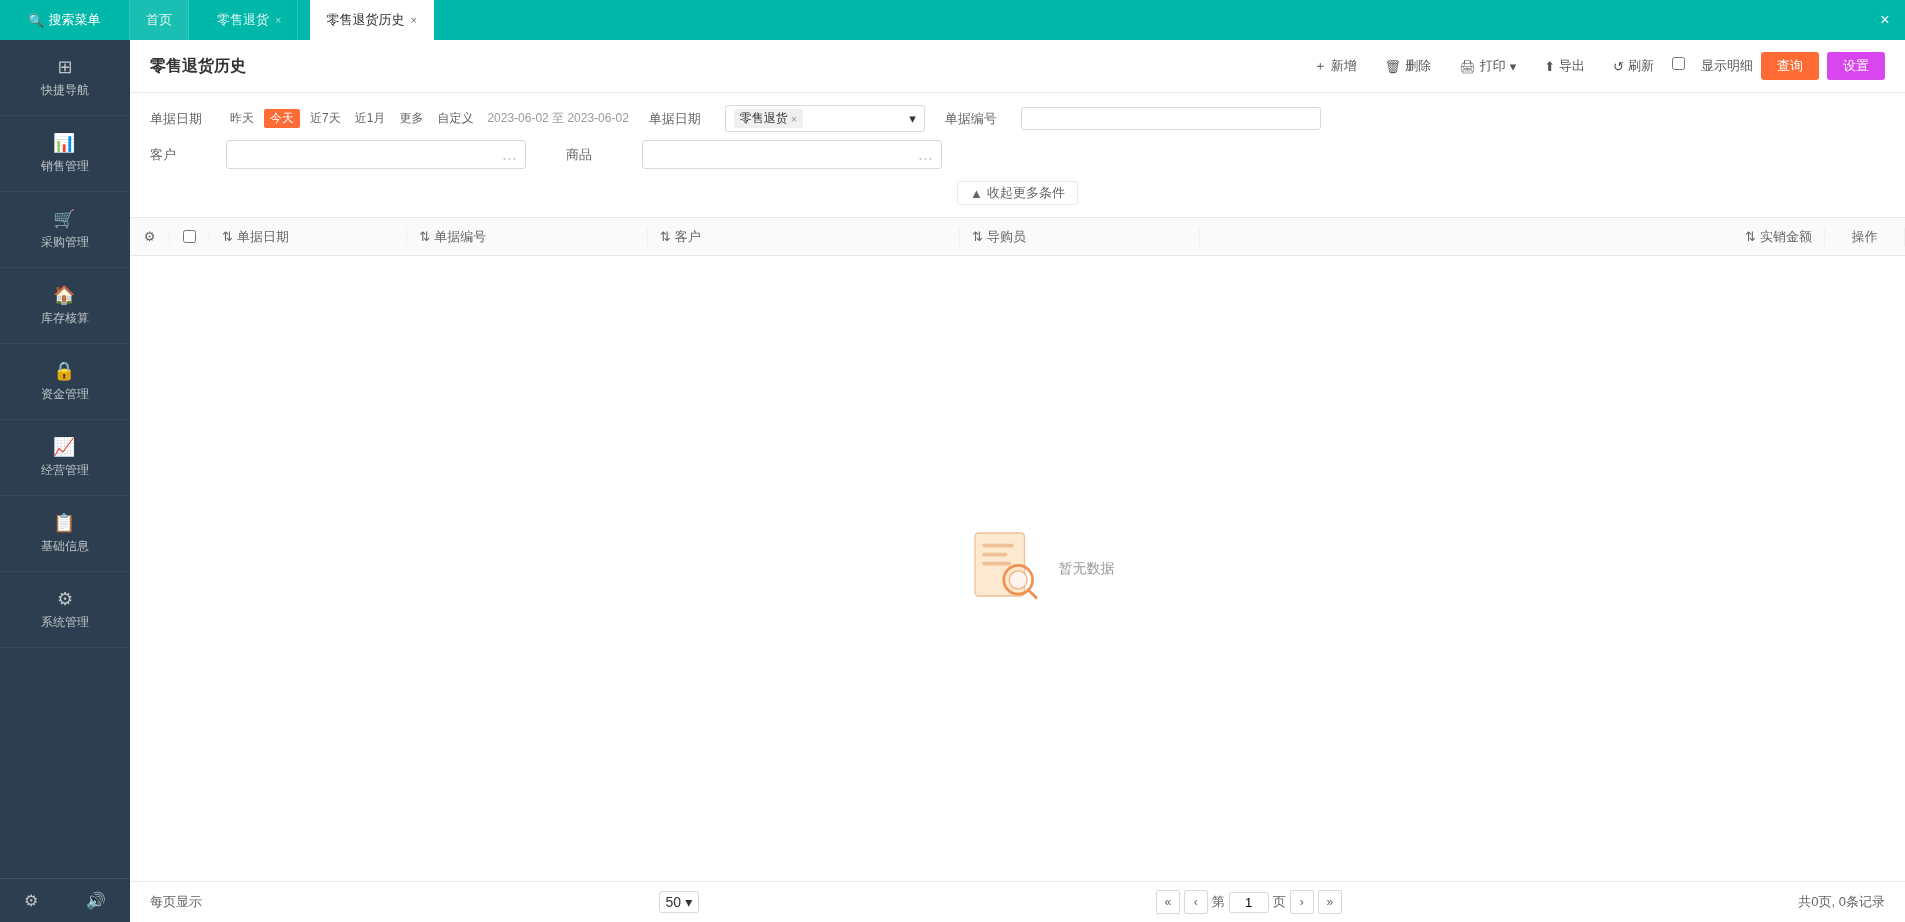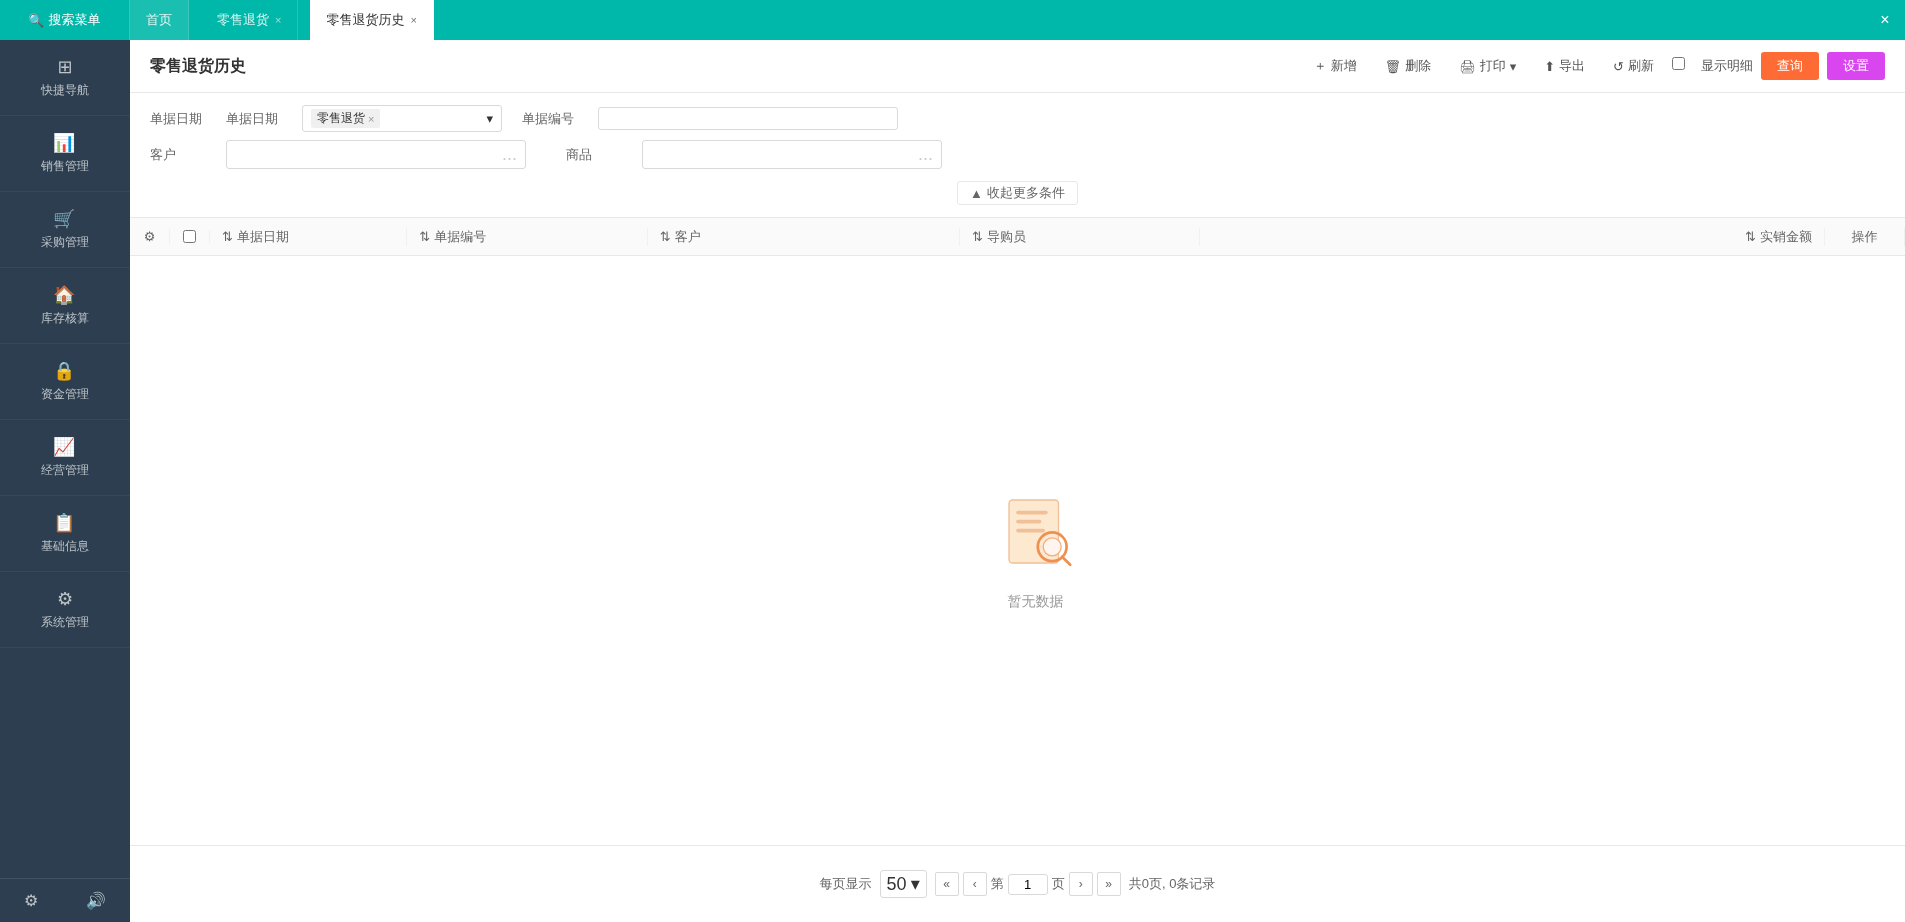--- a/index.html
+++ b/index.html
@@ -62,29 +62,29 @@
     .th.checkbox { width: 40px; justify-content: center; }
     .th.date { flex: 1.2; }
     .th.num { flex: 1.5; }
     .th.customer { flex: 2; }
     .th.guide { flex: 1.5; }
     .th.spacer { flex: 3; }
     .th.amount { flex: 1; justify-content: flex-end; }
     .th.action { width: 80px; justify-content: center; }
 
     
-    .empty-state { flex: 1; display: flex; flex-direction: column; align-items: center; justify-content: center; gap: 12px; margin-left: 36px; }
+    .empty-state { flex: 1; display: flex; flex-direction: row; align-items: center; justify-content: center; gap: 12px; margin-left: 36px; }
     .empty-icon { width: 90px; height: 90px; position: relative; }
     .empty-icon-svg { width: 100%; height: 100%; }
     .empty-text { color: #999; font-size: 14px; }
 
     
-    .pagination { background: white; border-top: 1px solid #e8e8e8; padding: 24px 20px; display: flex; align-items: center; justify-content: center; gap: 8px; flex-shrink: 0; }
+    .pagination { background: white; border-top: 1px solid #e8e8e8; padding: 8px 20px; display: flex; align-items: center; justify-content: space-between; gap: 8px; flex-shrink: 0; }
     .page-size-label { color: #666; font-size: 13px; }
-    .page-size-select { border: 1px solid #d9d9d9; border-radius: 3px; padding: 2px 6px; font-size: 18px; display: flex; align-items: center; gap: 4px; cursor: pointer; }
+    .page-size-select { border: 1px solid #d9d9d9; border-radius: 3px; padding: 2px 6px; font-size: 14px; display: flex; align-items: center; gap: 4px; cursor: pointer; }
     .page-nav { display: flex; align-items: center; gap: 4px; }
     .page-nav-btn { width: 24px; height: 24px; display: flex; align-items: center; justify-content: center; cursor: pointer; color: #666; border: 1px solid #d9d9d9; border-radius: 2px; font-size: 12px; background: white; }
     .page-input { border: 1px solid #d9d9d9; border-radius: 3px; width: 40px; text-align: center; font-size: 13px; padding: 2px 4px; }
     .page-total { color: #666; font-size: 13px; }
     .page-unit { color: #666; font-size: 13px; }
   </style>
 </head>
 <body>
 
 <div class="top-bar">
@@ -185,20 +185,29 @@
         </label>
         <button class="query-btn">查询</button>
         <button class="set-btn">设置</button>
       </div>
     </div>
 
     <div class="filter-area">
       <div class="filter-row">
 
         <span class="filter-label">单据日期</span>
+        <div class="date-filters">
+          <span class="date-btn">昨天</span>
+          <span class="date-btn active">今天</span>
+          <span class="date-btn">近7天</span>
+          <span class="date-btn">近1月</span>
+          <span class="date-btn">更多</span>
+          <span class="date-btn">自定义</span>
+          <span class="date-range">2023-06-02 至 2023-06-02</span>
+        </div>
 
         <span class="filter-label">单据日期</span>
         <div class="filter-select">
           <div class="filter-select-value">
             <span class="tag-badge">
               <span>零售退货</span>
               <span class="tag-close">×</span>
             </span>
           </div>
           <span>▾</span>

